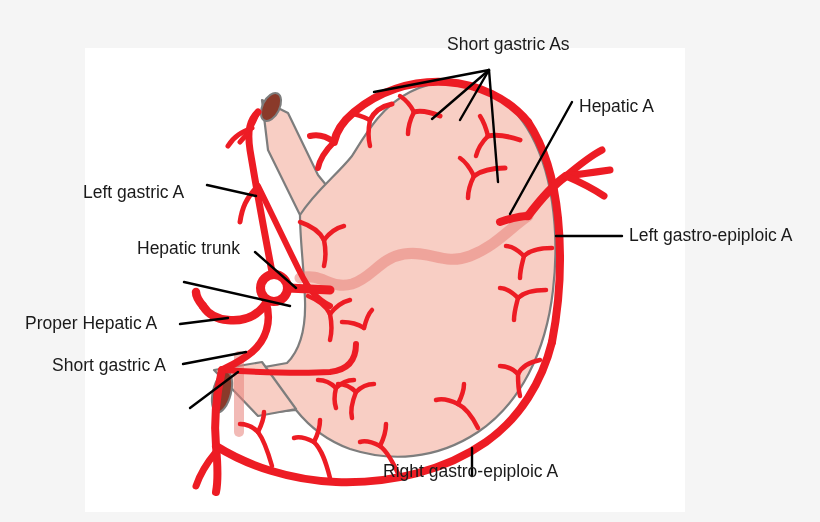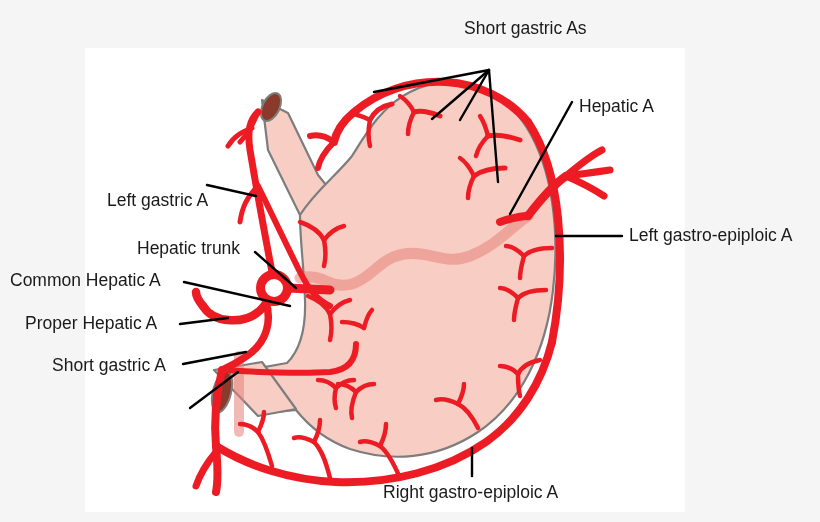--- a/index.html
+++ b/index.html
@@ -206,23 +206,22 @@
       <path d="M180,324 L228,318"></path>
 
       <path d="M183,364 L246,352"></path>
 
       <path d="M190,408 L238,372"></path>
 
       <path d="M472,448 L472,476"></path>
     </g>
   </svg>
 
-  <div class="lbl" style="left:447px;top:20px;margin-left:17px;">Short gastric As</div>
+  <div class="lbl" style="left:447px;top:36px;">Short gastric As</div>
   <div class="lbl" style="left:579px;top:98px;">Hepatic A</div>
-  <div class="lbl" style="left:83px;top:192px;margin-left:24px;">Left gastric A</div>
+  <div class="lbl" style="left:83px;top:184px;">Left gastric A</div>
   <div class="lbl" style="left:629px;top:227px;">Left gastro-epiploic A</div>
   <div class="lbl" style="left:137px;top:240px;">Hepatic trunk</div>
-  <div class="lbl" style="left:10px;top:272px;">Common Hepatic A</div>
   <div class="lbl" style="left:25px;top:315px;">Proper Hepatic A</div>
   <div class="lbl" style="left:52px;top:357px;">Short gastric A</div>
-  <div class="lbl" style="left:383px;top:484px;">Right gastro-epiploic A</div>
+  <div class="lbl" style="left:383px;top:463px;">Right gastro-epiploic A</div>
 
 </div>
 
 </body></html>

